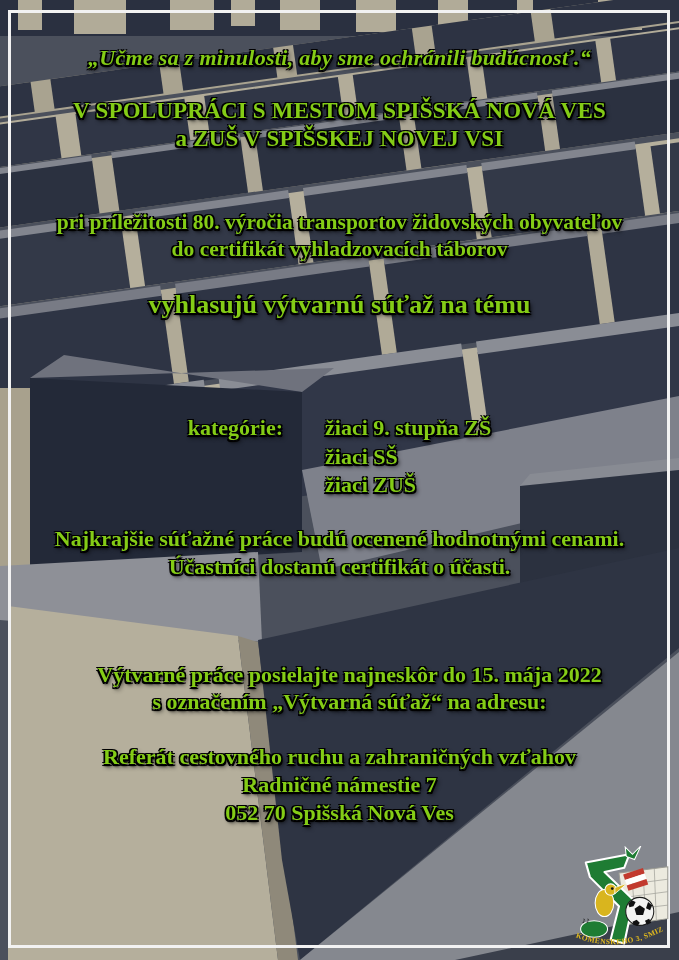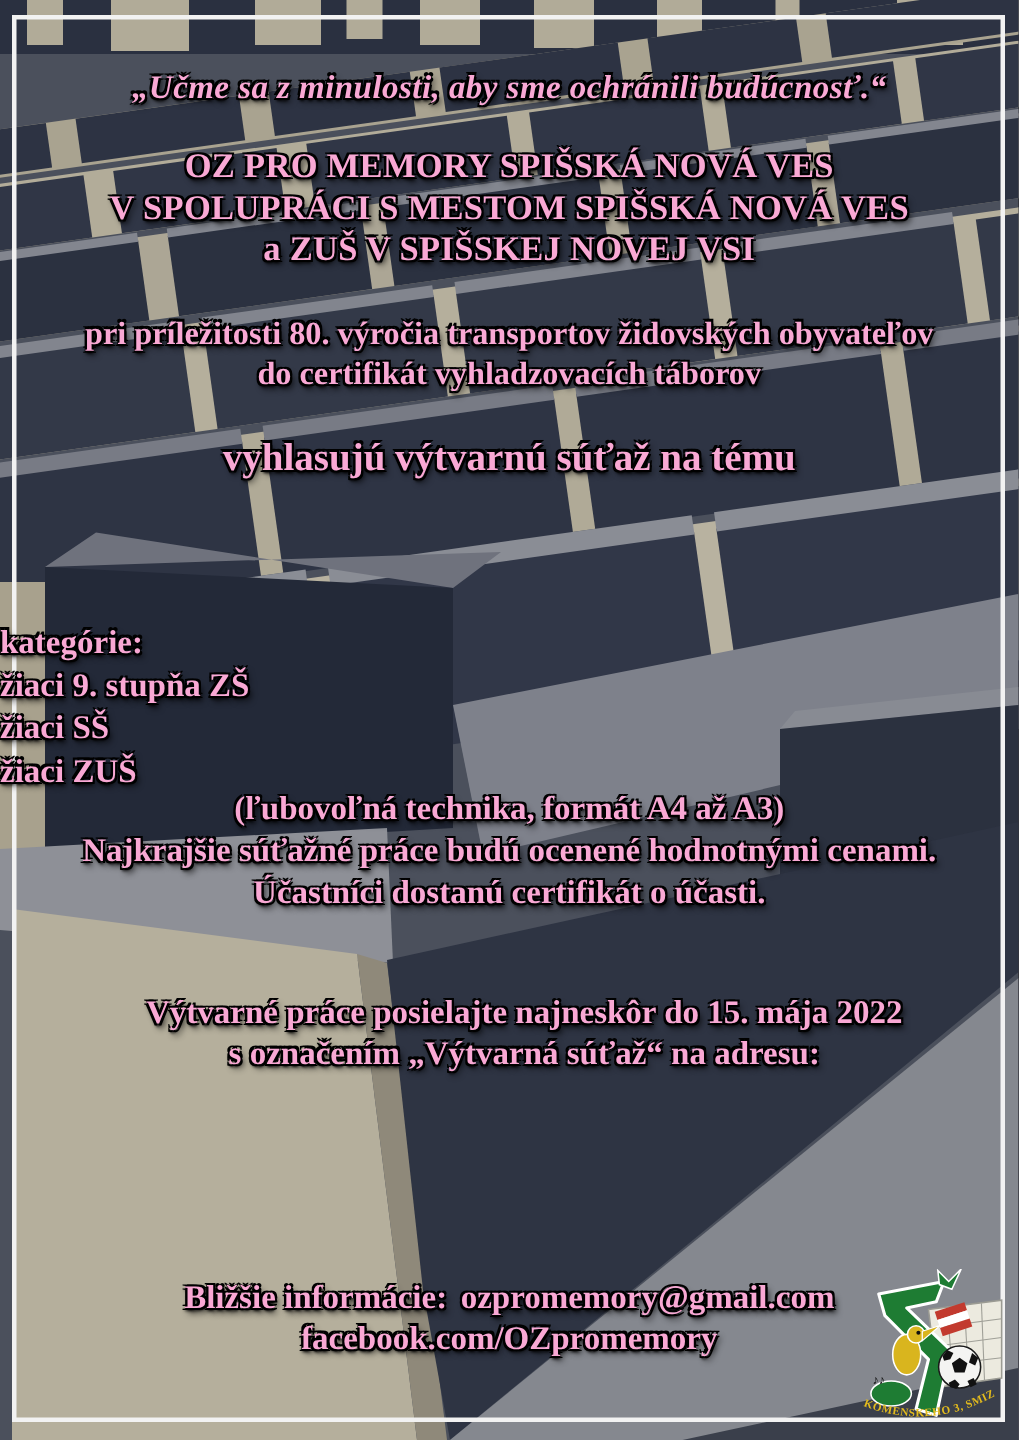--- a/index.html
+++ b/index.html
@@ -5,31 +5,31 @@
   html,body { margin:0; padding:0; background:#222; }
   .poster {
     position:relative; width:679px; height:960px; overflow:hidden;
     font-family:"Liberation Serif","DejaVu Serif",serif;
   }
   .bg { position:absolute; inset:0; width:679px; height:960px; display:block; }
   .frame {
     position:absolute; left:8px; top:10px; right:9px; bottom:12px;
     border:3px solid #f2f2f2; pointer-events:none;
   }
-  .content { position:absolute; inset:0; color:#f9a8d4; }
+  .content { position:absolute; inset:0; color:#84cc16; }
   .block { position:absolute; left:0; right:0; text-align:center; font-weight:bold;
     text-shadow:-1.5px -1.5px 0 #000, 1.5px -1.5px 0 #000, -1.5px 1.5px 0 #000,
                  1.5px 1.5px 0 #000, 0 2px 2px #000, 2px 3px 4px rgba(0,0,0,.85); }
   .quote  { top:45px;  font-size:22px; font-style:italic; letter-spacing:.3px; }
   .org    { top:97px;  font-size:23px; line-height:27.5px; letter-spacing:.2px; }
   .occ    { top:209px; font-size:21.5px; line-height:27px;text-align:center; }
   .ann    { top:290px; font-size:26px; }
   .title  { top:317px; font-size:29px; line-height:34px; letter-spacing:.5px; }
   .cats   { top:414px; font-size:22px; line-height:28.5px; display:flex;
-            justify-content:center; align-items:flex-start;flex-direction:column; }
+            justify-content:center; align-items:flex-start; }
   .cats .cat-label { margin-right:42px; }
   .cats .cat-items { text-align:left; }
   .cond   { top:525px; font-size:22px; line-height:28px; }
   .dead   { top:661px; font-size:22px; line-height:27px;padding-left:20px; }
   .addr   { top:743px; font-size:22px; line-height:28px; }
   .cont   { top:851px; font-size:22px; line-height:27px; }
   .cont .email { margin-left:9px; }
   .logo { position:absolute; right:8px; bottom:4px; width:104px; height:110px; }
 </style>
 </head>
@@ -143,21 +143,20 @@
     <polygon points="455,960 679,912 679,960" fill="#3a3f4b"></polygon>
   </svg>
 
   <div class="frame"></div>
 
   <div class="content">
 
     <div class="block quote">„Učme sa z minulosti, aby sme ochránili budúcnosť.“</div>
 
     <div class="block org">
-      <div>OZ PRO MEMORY SPIŠSKÁ NOVÁ VES</div>
       <div>V SPOLUPRÁCI S MESTOM SPIŠSKÁ NOVÁ VES</div>
       <div>a ZUŠ V SPIŠSKEJ NOVEJ VSI</div>
     </div>
 
     <div class="block occ">
       <div>pri príležitosti 80. výročia transportov židovských obyvateľov</div>
       <div>do certifikát vyhladzovacích táborov</div>
     </div>
 
     <div class="block ann">vyhlasujú výtvarnú súťaž na tému</div>
@@ -166,37 +165,35 @@
     <div class="block cats">
       <div class="cat-label">kategórie:</div>
       <div class="cat-items">
         <div>žiaci 9. stupňa ZŠ</div>
         <div>žiaci SŠ</div>
         <div>žiaci ZUŠ</div>
       </div>
     </div>
 
     <div class="block cond">
-      <div>(ľubovoľná technika, formát A4 až A3)</div>
       <div>Najkrajšie súťažné práce budú ocenené hodnotnými cenami.</div>
       <div>Účastníci dostanú certifikát o účasti.</div>
     </div>
 
     <div class="block dead">
       <div>Výtvarné práce posielajte najneskôr do 15. mája 2022</div>
       <div>s označením „Výtvarná súťaž“ na adresu:</div>
     </div>
 
-
-    <div class="block cont">
-      <div>
-        <span>Bližšie informácie:</span><span class="email">ozpromemory@gmail.com</span>
-      </div>
-      <div>facebook.com/OZpromemory</div>
-    </div>
+    <div class="block addr">
+      <div>Referát cestovného ruchu a zahraničných vzťahov</div>
+      <div>Radničné námestie 7</div>
+      <div>052 70 Spišská Nová Ves</div>
+    </div>
+
   </div>
 
   <svg class="logo" viewBox="0 0 100 106" aria-hidden="true">
 
     <polygon points="50,26 97,20 97,70 56,76" fill="#eceadf" stroke="#9b9b93" stroke-width="1"></polygon>
     <g stroke="#a0a098" stroke-width="0.7">
       <line x1="62" y1="24" x2="66" y2="75"></line>
         <line x1="73" y1="23" x2="76" y2="73"></line>
       <line x1="84" y1="22" x2="86" y2="72"></line>
       <line x1="51" y1="38" x2="97" y2="32"></line>

